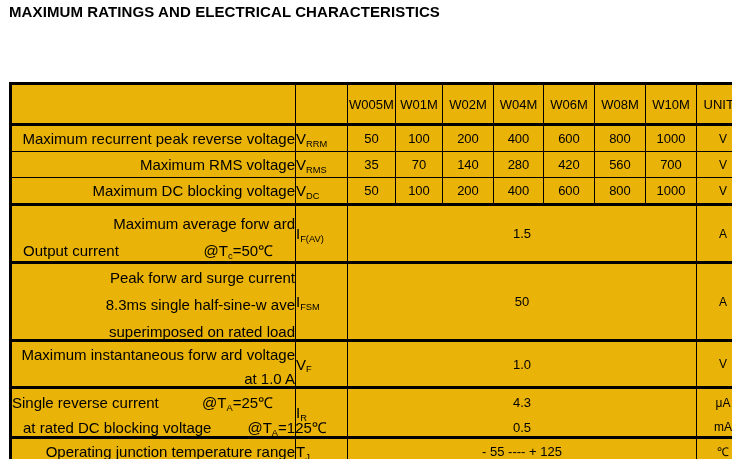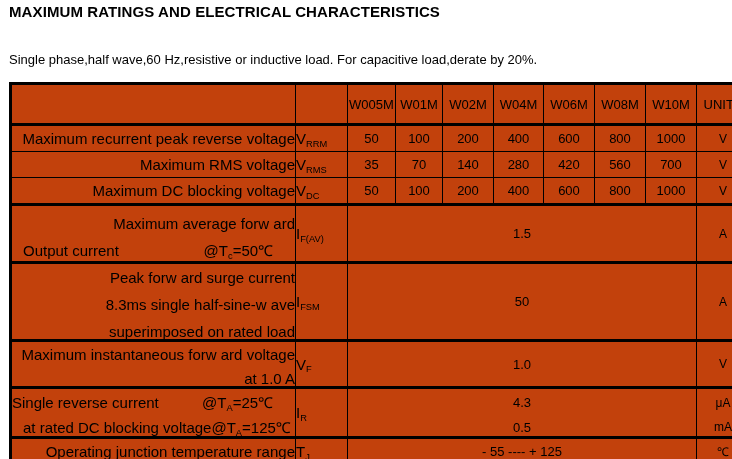--- a/index.html
+++ b/index.html
@@ -52,21 +52,21 @@
     top: 82px;
     width: 716px;
     border-collapse: collapse;
     table-layout: fixed;
     font-size: 12px;
   }
   table.ratings td {
     border: 1px solid #000000;
     padding: 0;
     vertical-align: middle;
-    background: #c2410c;
+    background: #eab308;
   }
 
   
   table.ratings {
     border: 3px solid #000000;
   }
 
   
   td.param-cell { border-left: none; }
   td.sym-cell   { border-left: 3px solid #000000; border-right: 3px solid #000000; }
@@ -82,20 +82,21 @@
     line-height: 1.0;
   }
   .param-line {
     display: block;
     white-space: nowrap;
   }
   .param-line.indent { padding-left: 11px; }
   .param-row {
     display: flex;
     white-space: nowrap;
+    gap: 36px;
   }
   .param-row .cond { margin-left: auto; padding-right: 22px; }
 
   .sym-cell {
     font-size: 15px;
     white-space: nowrap;
   }
   .num-cell {
     text-align: center;
     font-size: 13px;
@@ -123,21 +124,20 @@
     position: relative;
     top: 0.32em;
   }
 </style>
 </head>
 <body>
 
 <div class="page">
 
   <div class="doc-title">MAXIMUM RATINGS AND ELECTRICAL CHARACTERISTICS</div>
-  <div class="subtitle-2">Single phase,half wave,60 Hz,resistive or inductive load. For capacitive load,derate by 20%.</div>
 
   <table class="ratings">
     <colgroup>
       <col style="width:285px">
       <col style="width:52px">
       <col style="width:48px">
       <col style="width:47px">
       <col style="width:51px">
       <col style="width:50px">
       <col style="width:51px">

